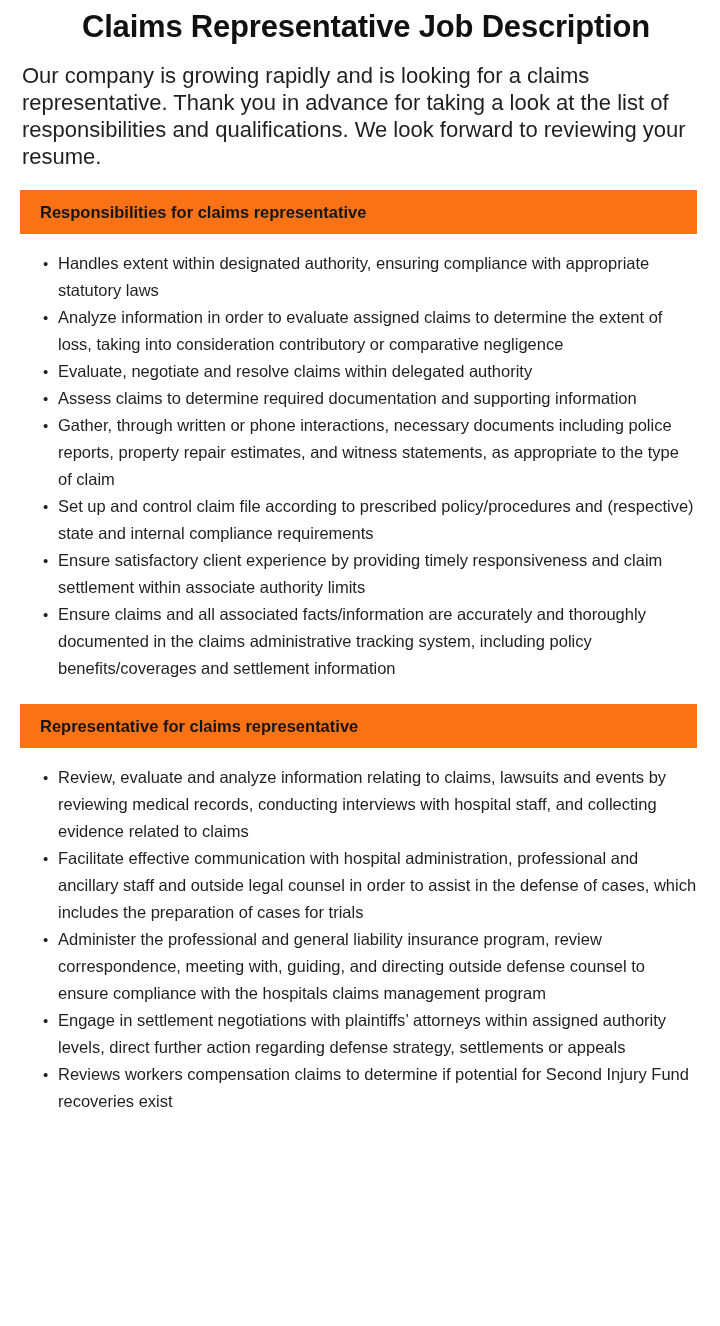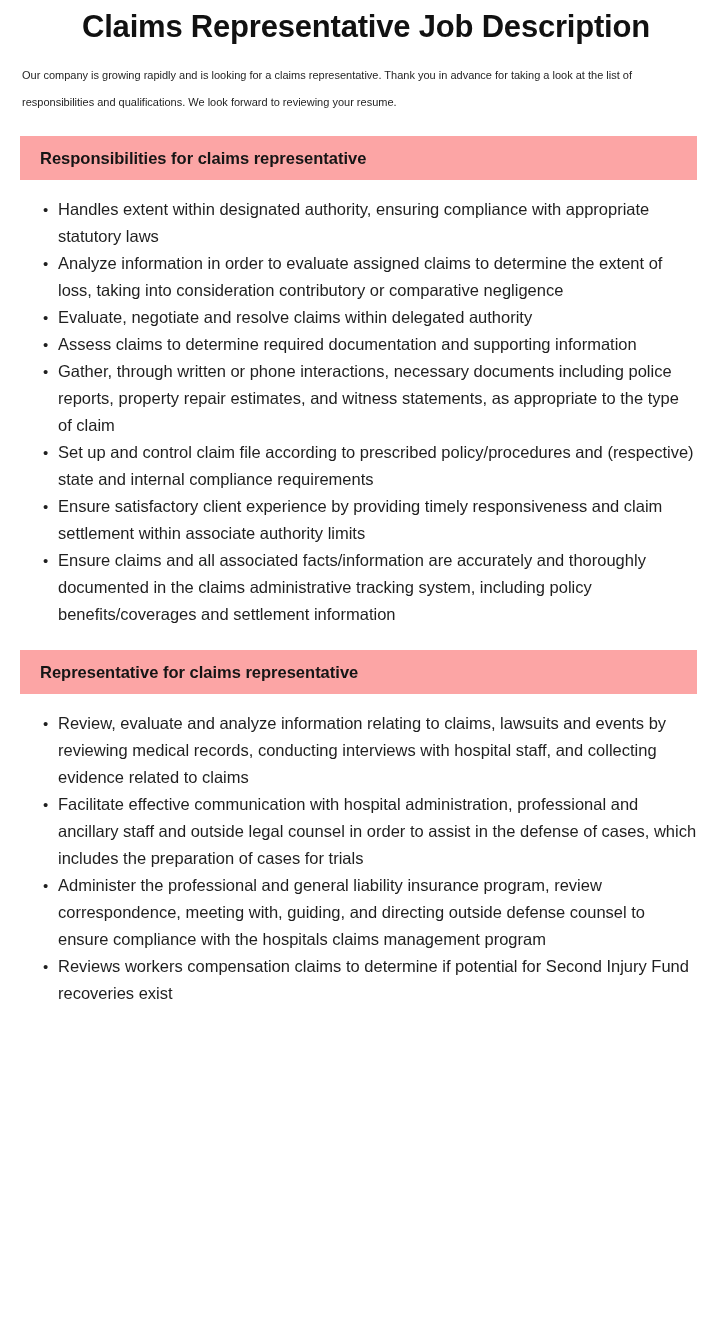--- a/index.html
+++ b/index.html
@@ -27,30 +27,30 @@
     text-align: center;
     letter-spacing: -0.2px;
     color: #111111;
     margin: 0;
     padding: 8px 8px 0 20px;
     line-height: 38px;
   }
   .intro {
     margin: 0;
     padding: 16px 22px 0 22px;
-    font-size: 11px;
+    font-size: 22px;
     line-height: 27px;
     color: #1f1f1f;
     max-width: 700px;
   }
   .section {
     margin-top: 20px;
   }
   .section-header {
-    background: #fca5a5;
+    background: #f97316;
     margin: 0 23px 0 20px;
     padding: 11px 0 11px 20px;
     box-sizing: border-box;
     font-size: 16.5px;
     font-weight: bold;
     color: #151515;
     line-height: 22px;
   }
   ul.bullets {
     list-style: none;
@@ -110,19 +110,20 @@
       <li>Ensure claims and all associated facts/information are accurately and thoroughly documented in the claims administrative tracking system, including policy benefits/coverages and settlement information</li>
     </ul>
   </section>
 
   <section class="section qualifications">
     <div class="section-header">Representative for claims representative</div>
     <ul class="bullets">
       <li>Review, evaluate and analyze information relating to claims, lawsuits and events by reviewing medical records, conducting interviews with hospital staff, and collecting evidence related to claims</li>
       <li>Facilitate effective communication with hospital administration, professional and ancillary staff and outside legal counsel in order to assist in the defense of cases, which includes the preparation of cases for trials</li>
       <li>Administer the professional and general liability insurance program, review correspondence, meeting with, guiding, and directing outside defense counsel to ensure compliance with the hospitals claims management program</li>
+      <li>Engage in settlement negotiations with plaintiffs’ attorneys within assigned authority levels, direct further action regarding defense strategy, settlements or appeals</li>
       <li>Reviews workers compensation claims to determine if potential for Second Injury Fund recoveries exist</li>
     </ul>
   </section>
 
   <div class="bottom-pad"></div>
 
 </div>
 
 </body></html>

